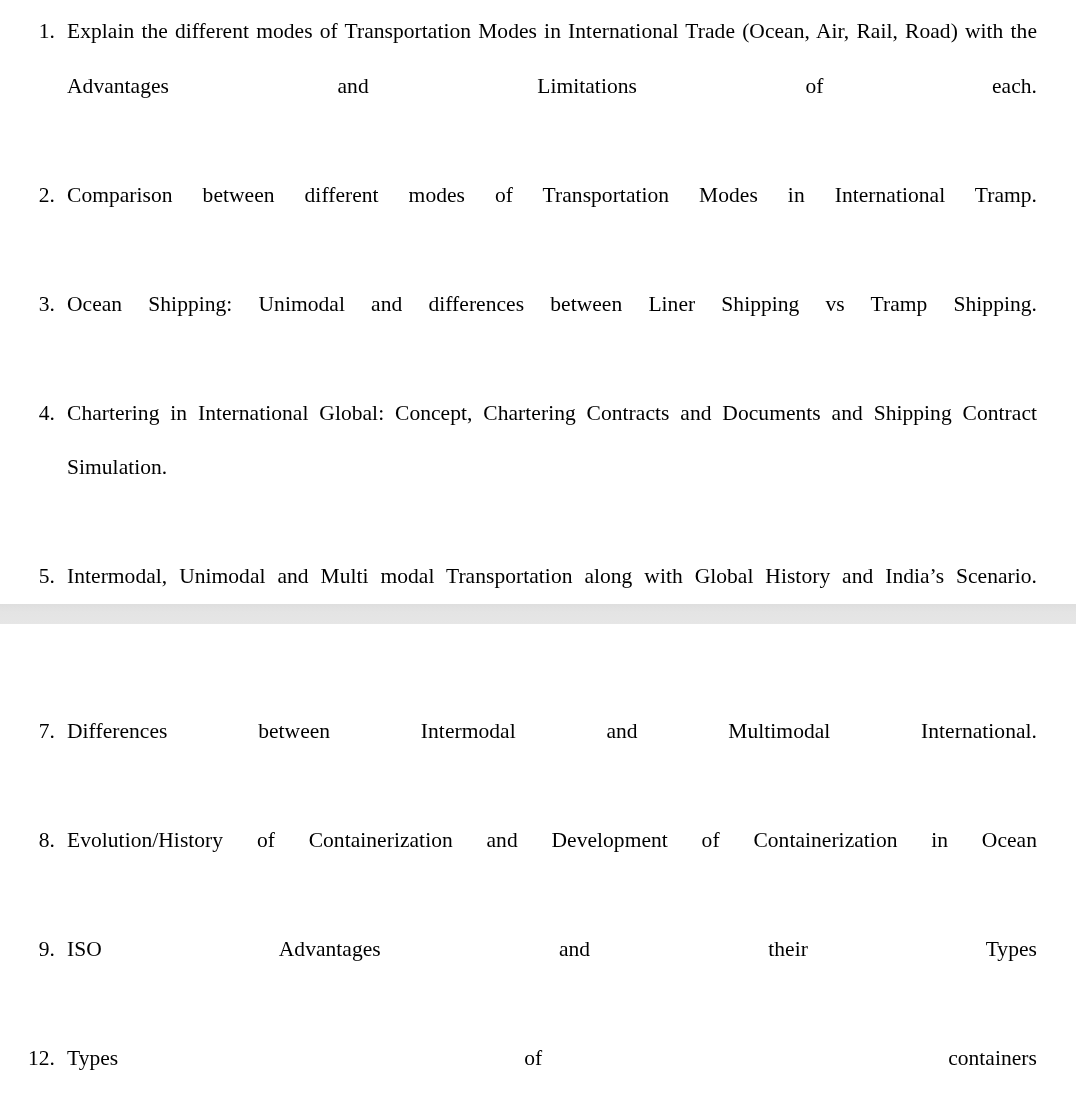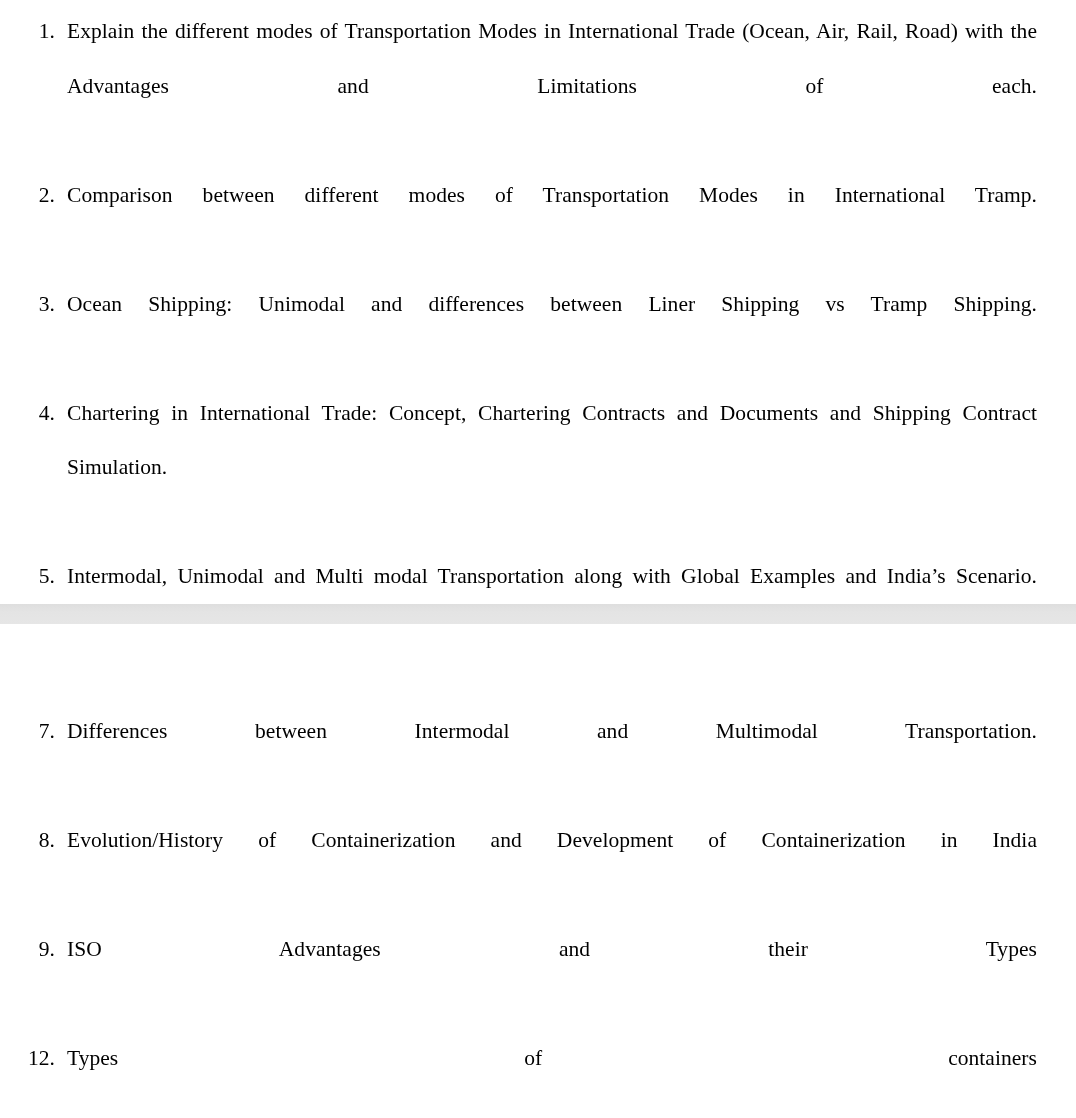--- a/index.html
+++ b/index.html
@@ -100,44 +100,44 @@
         <span class="item-text">Comparison between different modes of Transportation Modes in International Tramp.</span>
       </li>
 
       <li class="list-item">
         <span class="item-number">3.</span>
         <span class="item-text">Ocean Shipping: Unimodal and differences between Liner Shipping vs Tramp Shipping.</span>
       </li>
 
       <li class="list-item">
         <span class="item-number">4.</span>
-        <span class="item-text">Chartering in International Trade: Concept, Chartering Contracts and Documents and Shipping Contract Simulation.</span>
+        <span class="item-text">Chartering in International Global: Concept, Chartering Contracts and Documents and Shipping Contract Simulation.</span>
       </li>
 
       <li class="list-item">
         <span class="item-number">5.</span>
-        <span class="item-text">Intermodal, Unimodal and Multi modal Transportation along with Global Examples and India’s Scenario.</span>
+        <span class="item-text">Intermodal, Unimodal and Multi modal Transportation along with Global History and India’s Scenario.</span>
       </li>
 
     </ol>
   </section>
 
   <div class="page-separator"></div>
 
   <section class="page page-two">
     <ol class="list">
 
       <li class="list-item">
         <span class="item-number">7.</span>
-        <span class="item-text">Differences between Intermodal and Multimodal Transportation.</span>
+        <span class="item-text">Differences between Intermodal and Multimodal International.</span>
       </li>
 
       <li class="list-item">
         <span class="item-number">8.</span>
-        <span class="item-text">Evolution/History of Containerization and Development of Containerization in India</span>
+        <span class="item-text">Evolution/History of Containerization and Development of Containerization in Ocean</span>
       </li>
 
       <li class="list-item">
         <span class="item-number">9.</span>
         <span class="item-text">ISO Advantages and their Types</span>
       </li>
 
       <li class="list-item">
         <span class="item-number">12.</span>
         <span class="item-text">Types of containers</span>

